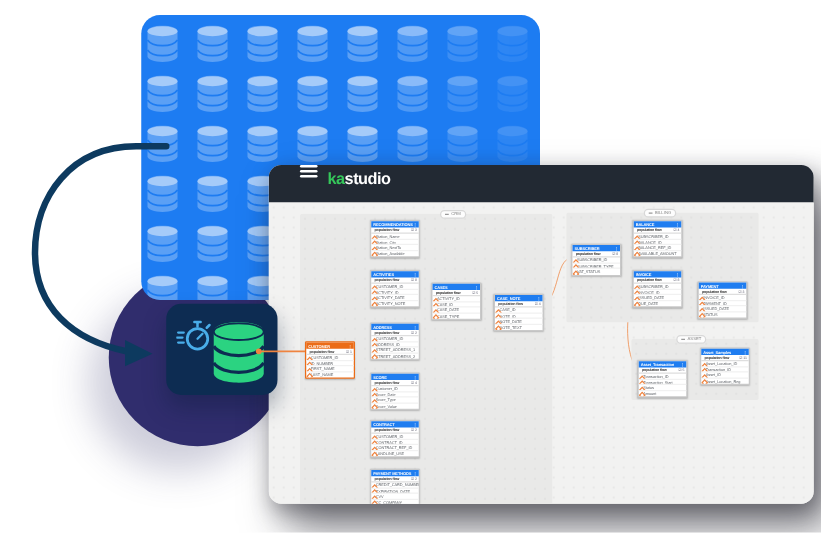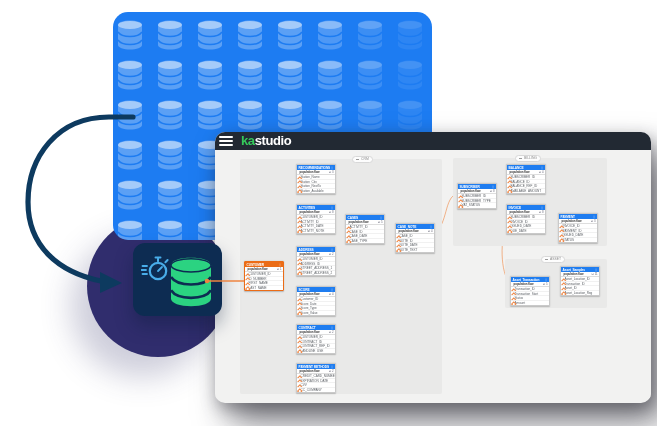--- a/index.html
+++ b/index.html
@@ -20,22 +20,22 @@
   .cyl{position:absolute;width:26px;height:30px;}
   .tile{position:absolute;left:133px;top:243px;width:89px;height:73px;border-radius:12px;
     background:var(--tile);box-shadow:0 10px 18px rgba(10,25,55,.35);z-index:20;}
   .tile svg{position:absolute;}
   .overlay{position:absolute;left:0;top:0;width:657px;height:426px;z-index:40;pointer-events:none;}
 
   
   .window{position:absolute;left:215px;top:132px;width:436px;height:271px;border-radius:10px;
     background:#f2f2f1;z-index:10;overflow:hidden;
     box-shadow:14px 20px 34px rgba(28,28,38,.55), 2px 6px 16px rgba(28,28,38,.35);}
-  .titlebar{height:18px;background:var(--window-header);display:flex;align-items:center;
-    padding-left:4px;gap:8px;}
+  .titlebar{height:30px;background:var(--window-header);display:flex;
+    padding-left:25px;gap:8px;}
   .hamburger{display:flex;flex-direction:column;gap:2.2px;width:14px;cursor:pointer;}
   .hamburger span{display:block;height:1.9px;background:#fff;border-radius:1px;}
   .logo{font-size:13px;font-weight:700;letter-spacing:-0.4px;line-height:22px;}
   .logo .ka{color:var(--brand-green);}
   .logo .studio{color:#fff;}
 
   .canvas{position:relative;width:436px;height:249px;background:#f2f2f1;
     background-image:radial-gradient(#e0e0df 0.5px, transparent 0.65px);background-size:8px 8px;}
   .region{position:absolute;background:#e9e9e8;border-radius:2px;
     background-image:radial-gradient(#dcdcdb 0.5px, transparent 0.65px);background-size:8px 8px;}

